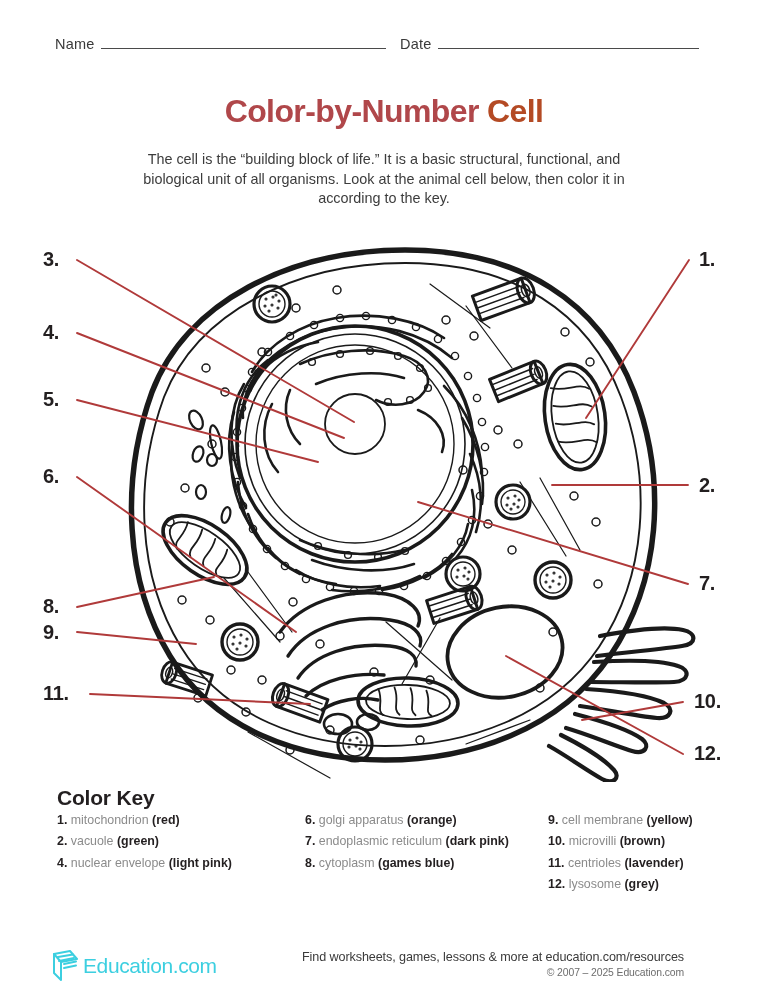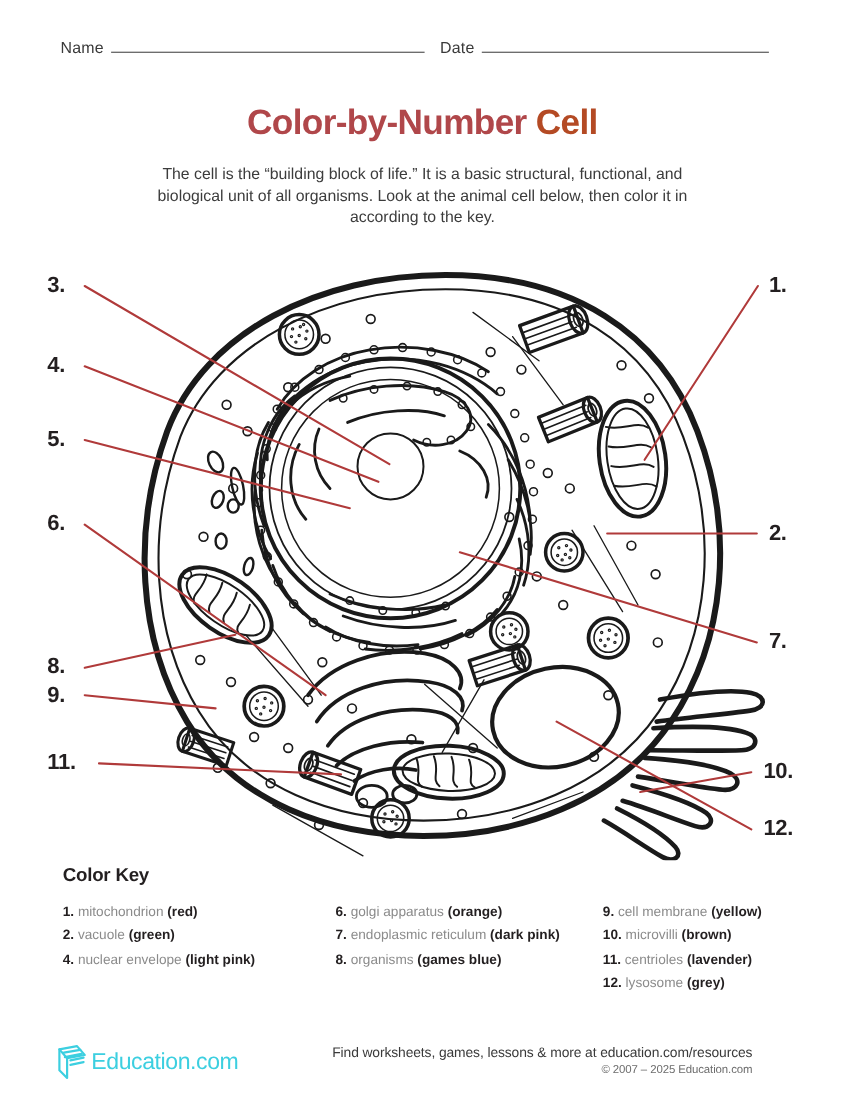--- a/index.html
+++ b/index.html
@@ -83,25 +83,25 @@
     letter-spacing: -0.3px;
   }
 
   
   .key-wrap {
     position: absolute;
     left: 57px; top: 786px;
     width: 660px;
   }
   .key-title {
-    font-size: 17px;
+    font-size: 21px;
     font-weight: bold;
     color: #231f20;
     letter-spacing: -0.2px;
-    margin-bottom: 13px;
+    margin-bottom: 0;
   }
   .key-cols {
     display: flex;
     gap: 0px;
   }
   .key-col { width: 248px; }
   .key-col.c2 { width: 243px; }
   .key-col.c3 { width: 169px; }
   .key-item {
     font-size: 12.4px;
@@ -526,21 +526,21 @@
 
     <div class="key-col c1">
       <div class="key-item"><span class="k-num">1.</span> <span class="k-name">mitochondrion</span> <span class="k-color">(red)</span></div>
       <div class="key-item"><span class="k-num">2.</span> <span class="k-name">vacuole</span> <span class="k-color">(green)</span></div>
       <div class="key-item"><span class="k-num">4.</span> <span class="k-name">nuclear envelope</span> <span class="k-color">(light pink)</span></div>
     </div>
 
     <div class="key-col c2">
       <div class="key-item"><span class="k-num">6.</span> <span class="k-name">golgi apparatus</span> <span class="k-color">(orange)</span></div>
       <div class="key-item"><span class="k-num">7.</span> <span class="k-name">endoplasmic reticulum</span> <span class="k-color">(dark pink)</span></div>
-      <div class="key-item"><span class="k-num">8.</span> <span class="k-name">organisms</span> <span class="k-color">(games blue)</span></div>
+      <div class="key-item"><span class="k-num">8.</span> <span class="k-name">cytoplasm</span> <span class="k-color">(games blue)</span></div>
     </div>
 
     <div class="key-col c3">
       <div class="key-item"><span class="k-num">9.</span> <span class="k-name">cell membrane</span> <span class="k-color">(yellow)</span></div>
       <div class="key-item"><span class="k-num">10.</span> <span class="k-name">microvilli</span> <span class="k-color">(brown)</span></div>
       <div class="key-item"><span class="k-num">11.</span> <span class="k-name">centrioles</span> <span class="k-color">(lavender)</span></div>
       <div class="key-item"><span class="k-num">12.</span> <span class="k-name">lysosome</span> <span class="k-color">(grey)</span></div>
     </div>
 
   </div>

